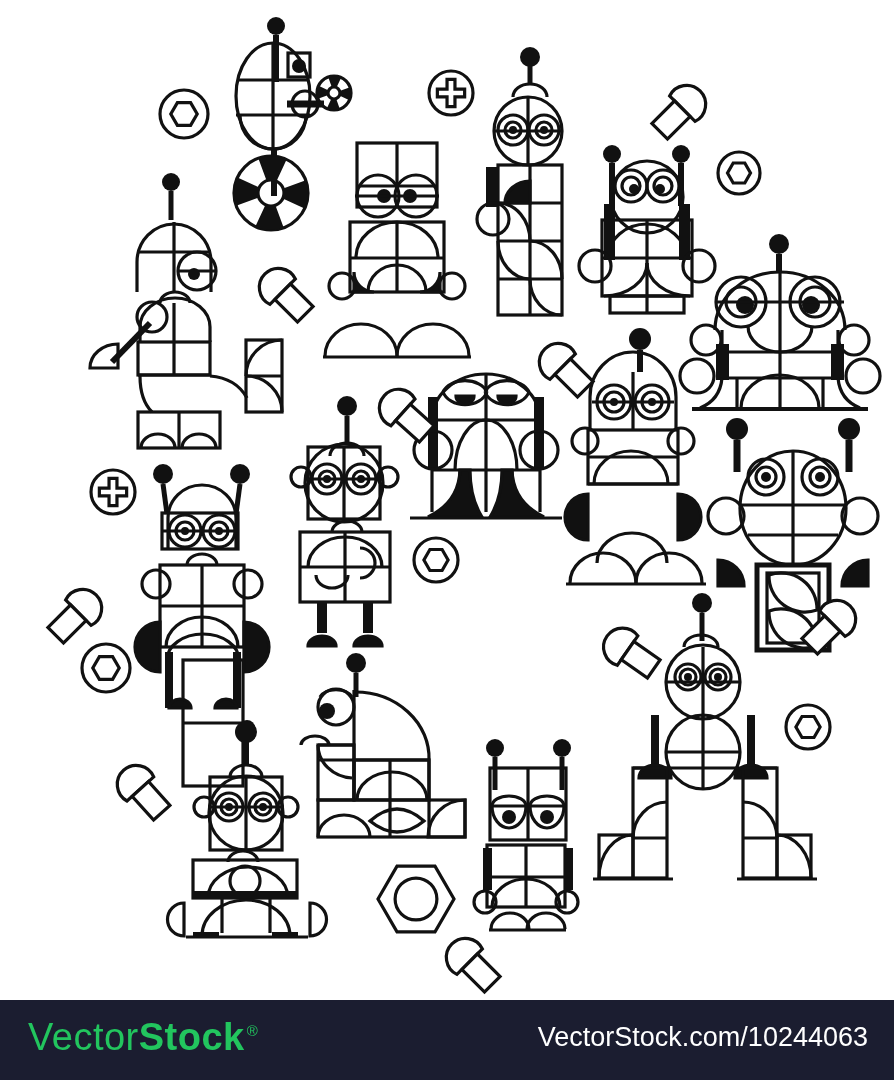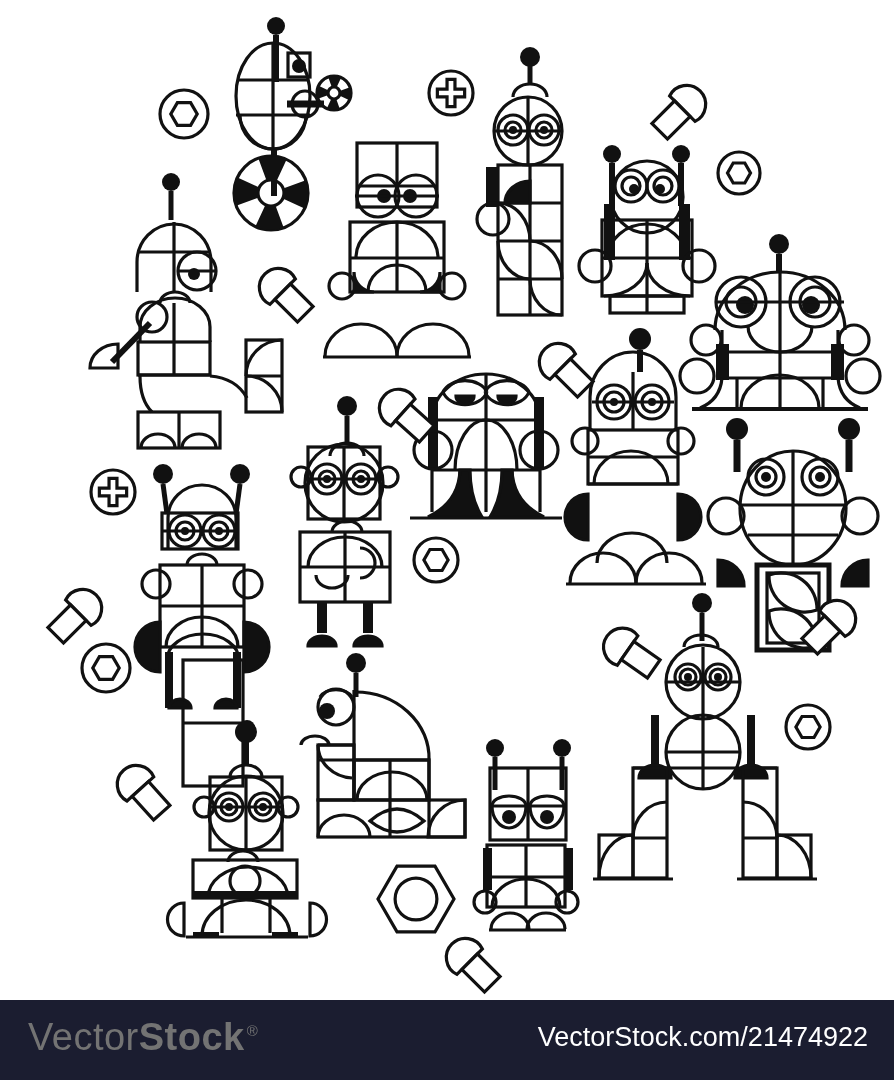--- a/index.html
+++ b/index.html
@@ -2,21 +2,21 @@
 <html><head>
 <meta charset="utf-8">
 <style>
   html,body{margin:0;padding:0;}
   .stage{position:relative;width:894px;height:1080px;background:#ffffff;overflow:hidden;
          font-family:"Liberation Sans", sans-serif;}
   .art{position:absolute;left:0;top:0;}
   .wm-bar{position:absolute;left:0;bottom:0;width:894px;height:80px;
           display:flex;align-items:center;justify-content:space-between;
           box-sizing:border-box;padding:0 26px 6px 28px;}
-  .wm-logo{font-size:38px;color:#737373;letter-spacing:.5px;white-space:nowrap;}
+  .wm-logo{font-size:38px;color:#22c55e;letter-spacing:.5px;white-space:nowrap;}
   .wm-logo .lt{font-weight:300;}
   .wm-logo .bd{font-weight:700;}
   .wm-logo .rg{font-size:15px;vertical-align:super;font-weight:400;margin-left:2px;}
   .wm-url{font-size:27px;color:#fff;font-weight:500;white-space:nowrap;}
 </style>
 </head>
 <body>
 
 <div class="stage" style="background: rgb(255, 255, 255);">
   <svg class="art" id="art" width="894" height="1000" viewBox="0 0 894 1000">
@@ -503,15 +503,15 @@
       <g>
         <g transform="translate(464,956) rotate(45)">
           <path d="M8,-18 A19,19 0 1 0 8,18 Z" fill="#fff" stroke="#111111" stroke-width="3.2"></path>
           <path d="M8,-11 H40 V11 H8 Z" fill="#fff" stroke="#111111" stroke-width="3.2"></path>
         </g>
       </g>
     </svg>
 
   <div class="wm-bar" style="background: rgb(27, 29, 48); color: rgb(255, 255, 255);">
     <div class="wm-logo"><span class="lt">Vector</span><span class="bd">Stock</span><span class="rg">®</span></div>
-    <div class="wm-url">VectorStock.com/21474922</div>
+    <div class="wm-url">VectorStock.com/10244063</div>
   </div>
 </div>
 
 </body></html>

